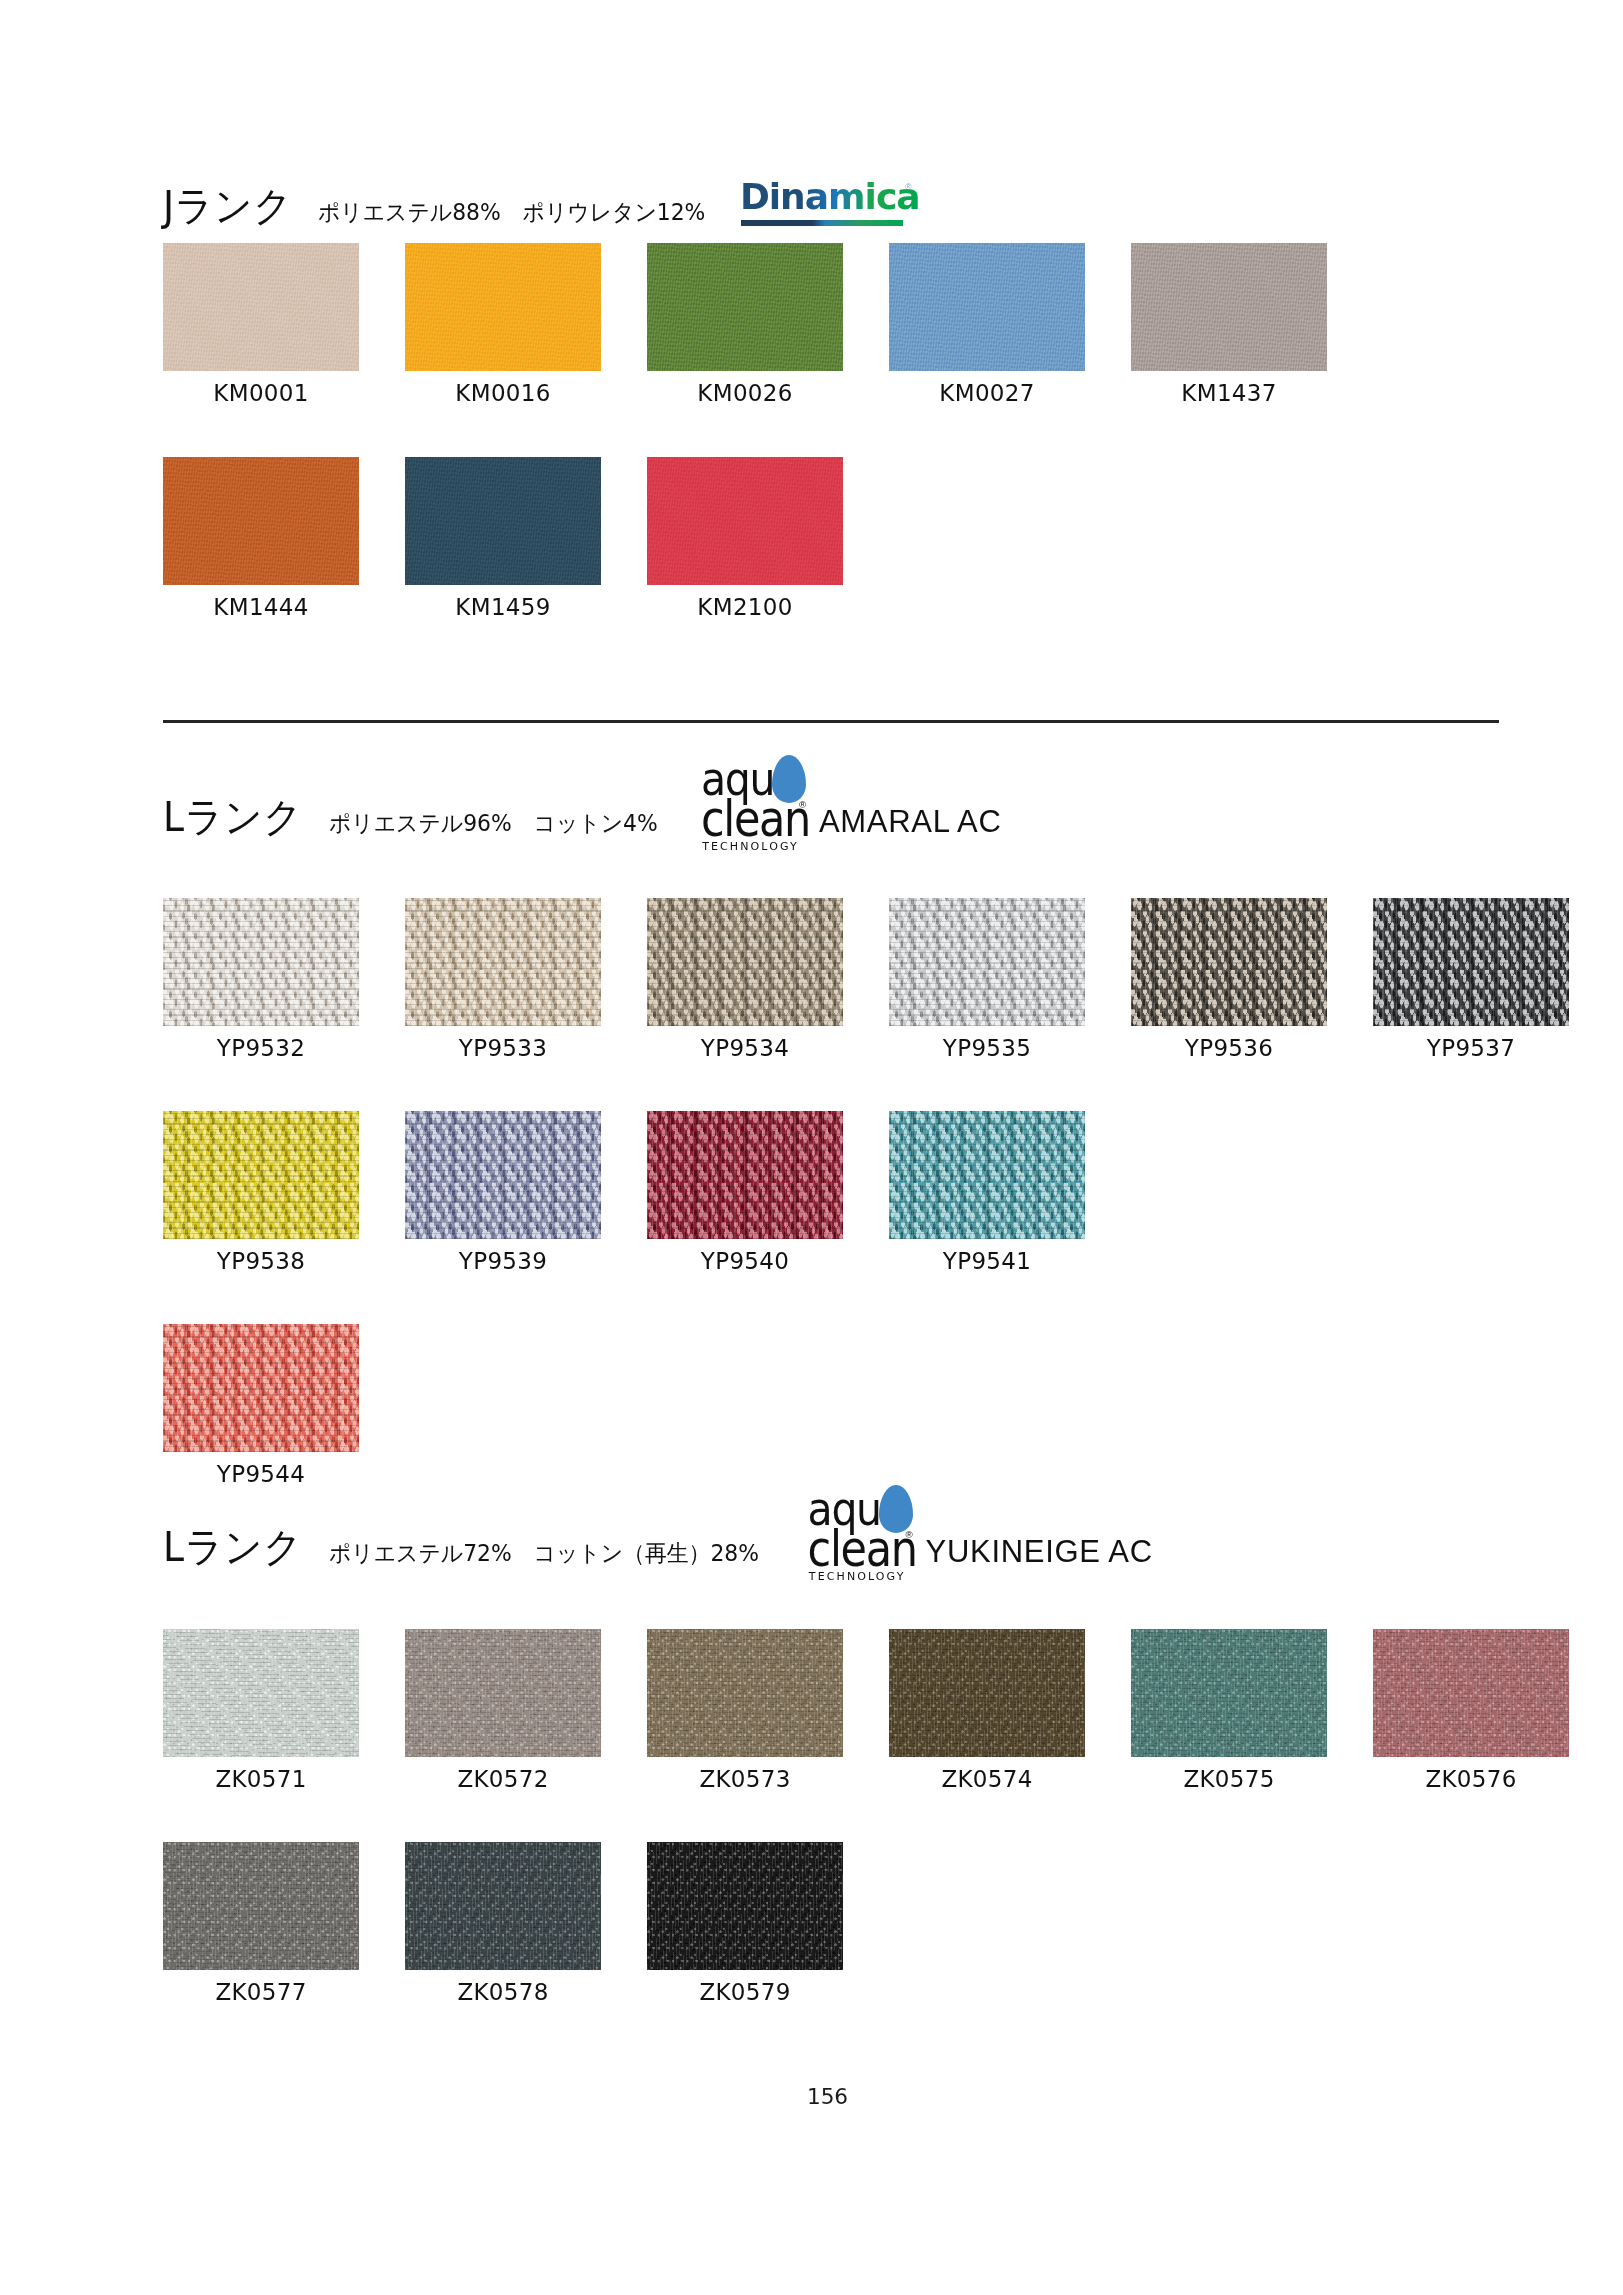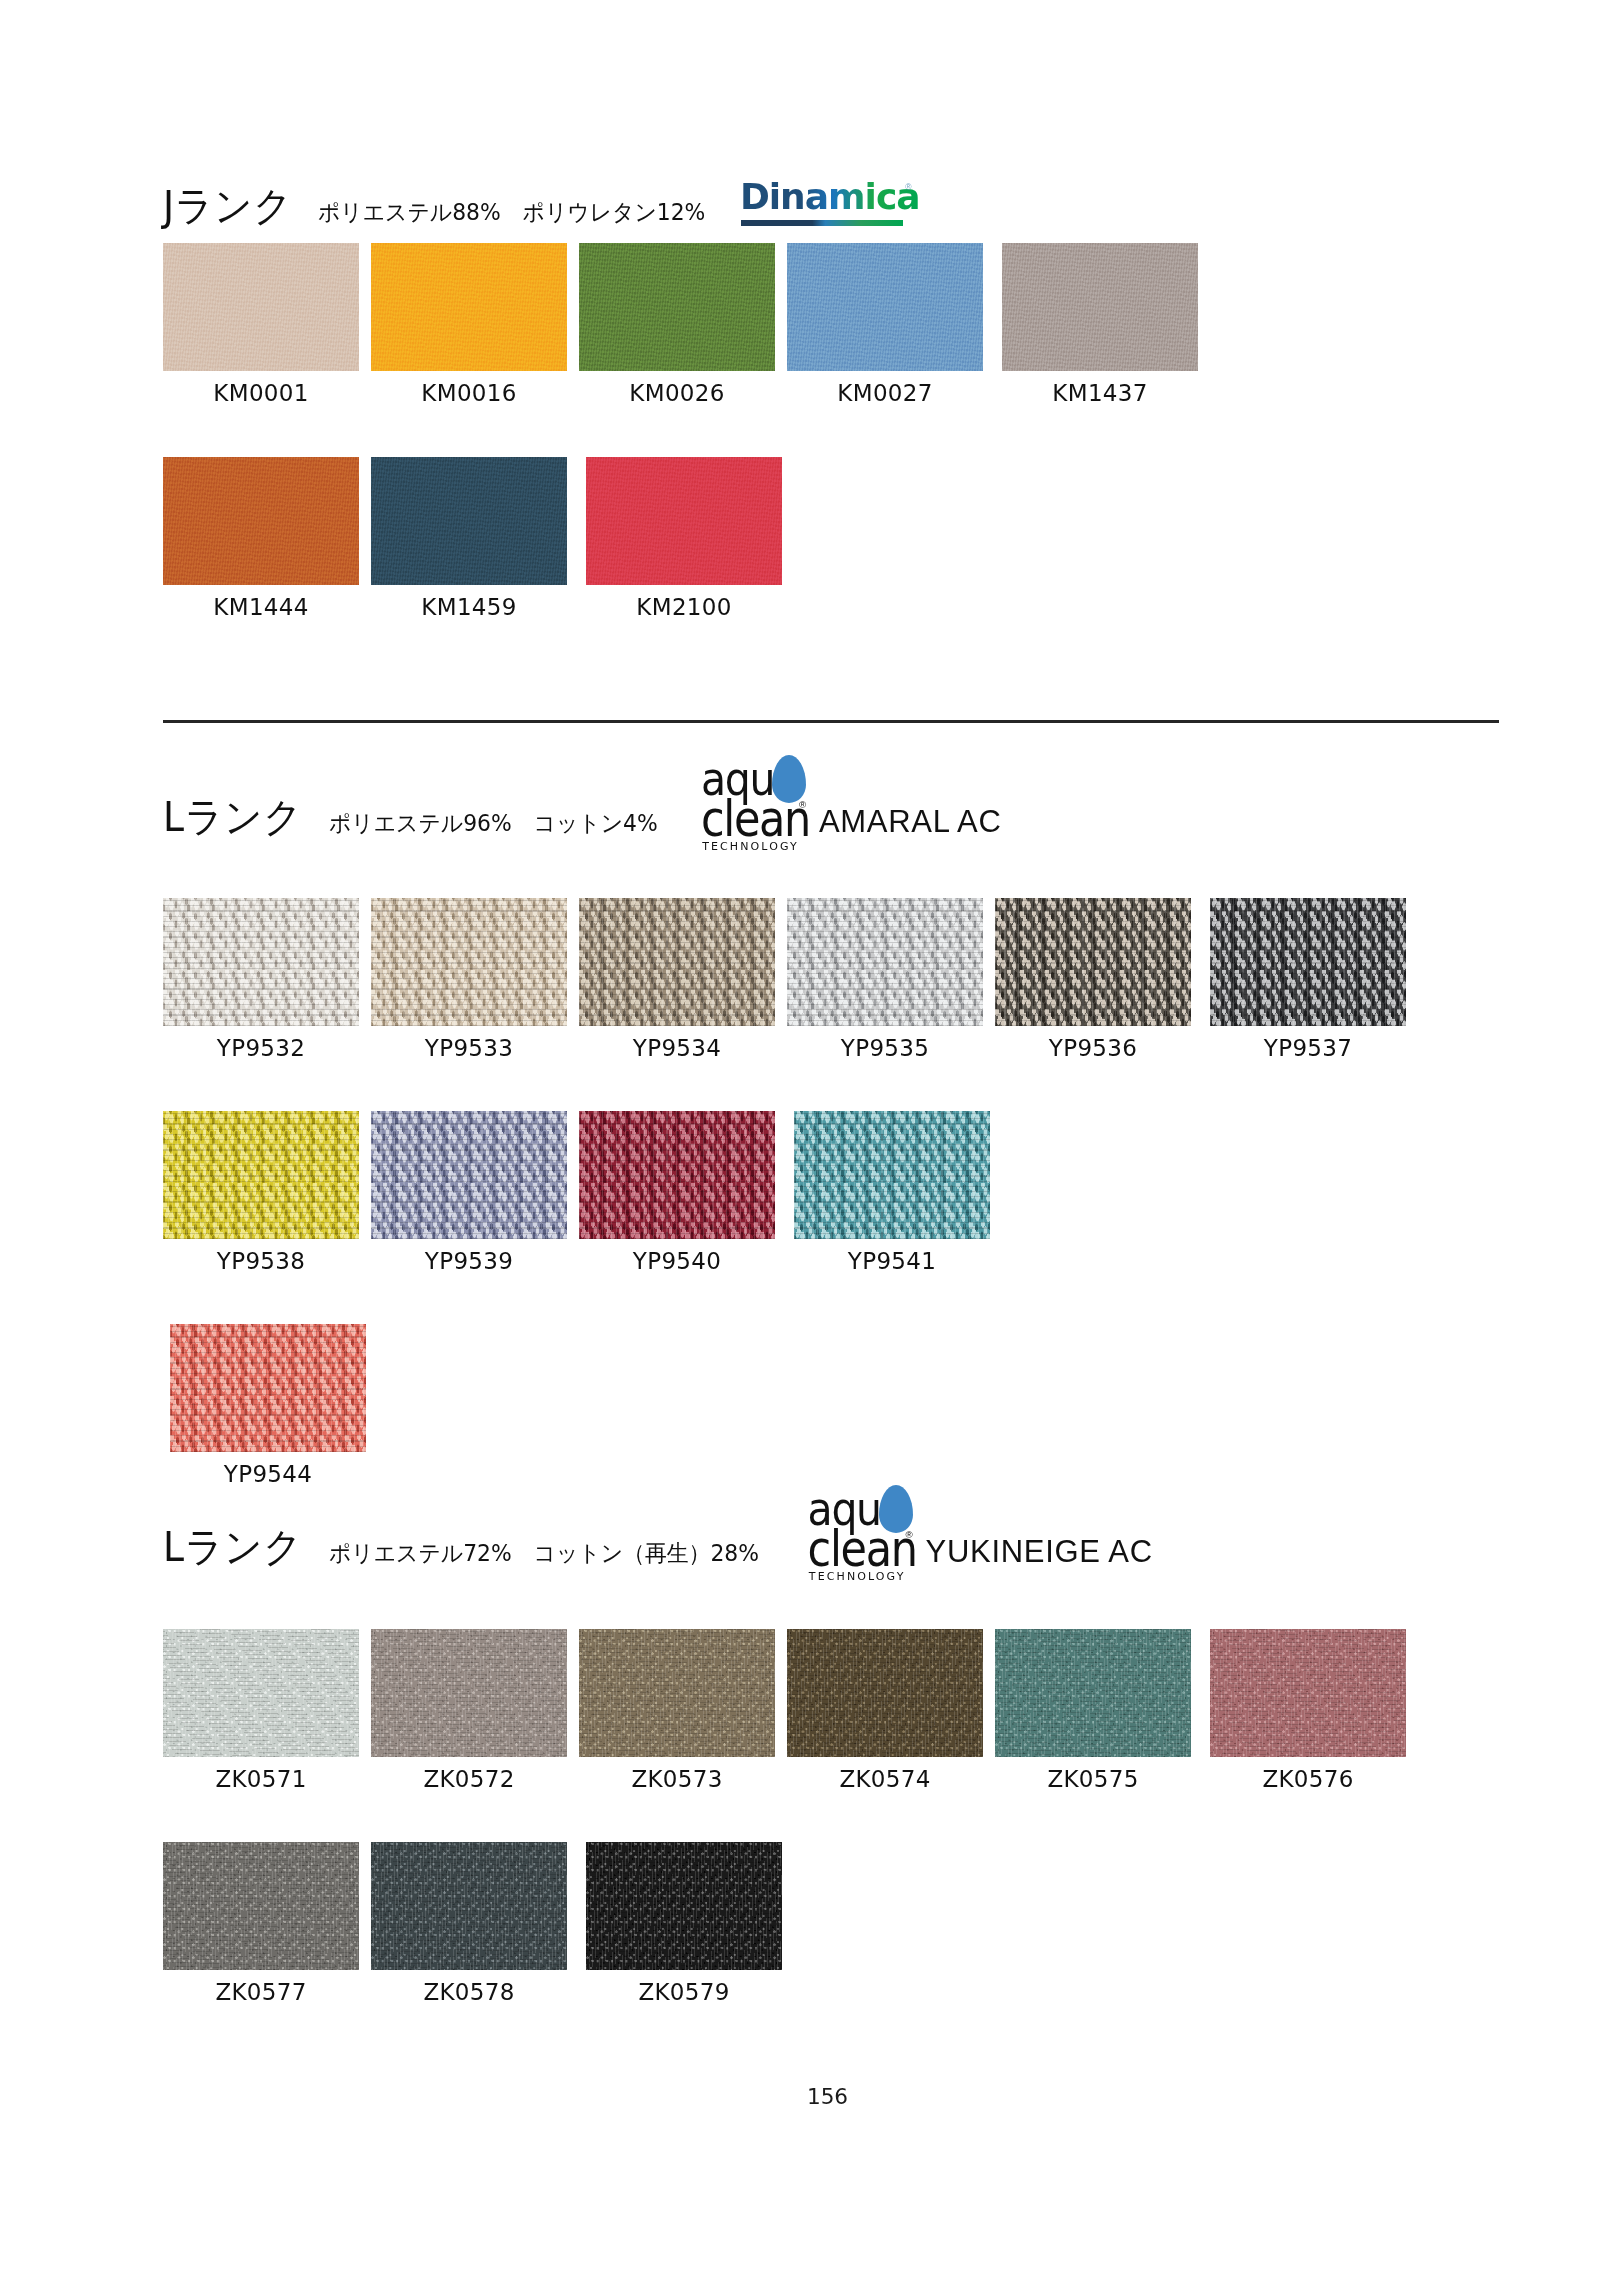--- a/index.html
+++ b/index.html
@@ -73,22 +73,22 @@
   .aqualogo .rsup { position:absolute; left:98px; top:41px; font-size:9.8px; color:#111; }
   .aqualogo .tech {
     position:absolute; left:1.3px; top:82px;
     font-size:11px; letter-spacing:2.1px; color:#111;
     font-family:"DejaVu Sans","Liberation Sans",sans-serif;
   }
 
   
   .rows { position:absolute; left:147px; }
   .row { display:flex; }
-  .cell { width:196px; margin-right:12px; }
-  .cell:last-child { margin-right:0;margin-left:7px; }
+  .cell { width:196px; margin-right:46px; }
+  .cell:last-child { margin-right:0; }
   .sw {
     width:196px; height:128px; position:relative; overflow:hidden;
     background-color:#ccc;
   }
   .lbl {
     text-align:center; font-size:23px; color:#111;
     margin-top:11px; letter-spacing:0.3px; line-height:1;
     font-family:"DejaVu Sans","Liberation Sans",sans-serif;
   }
 

